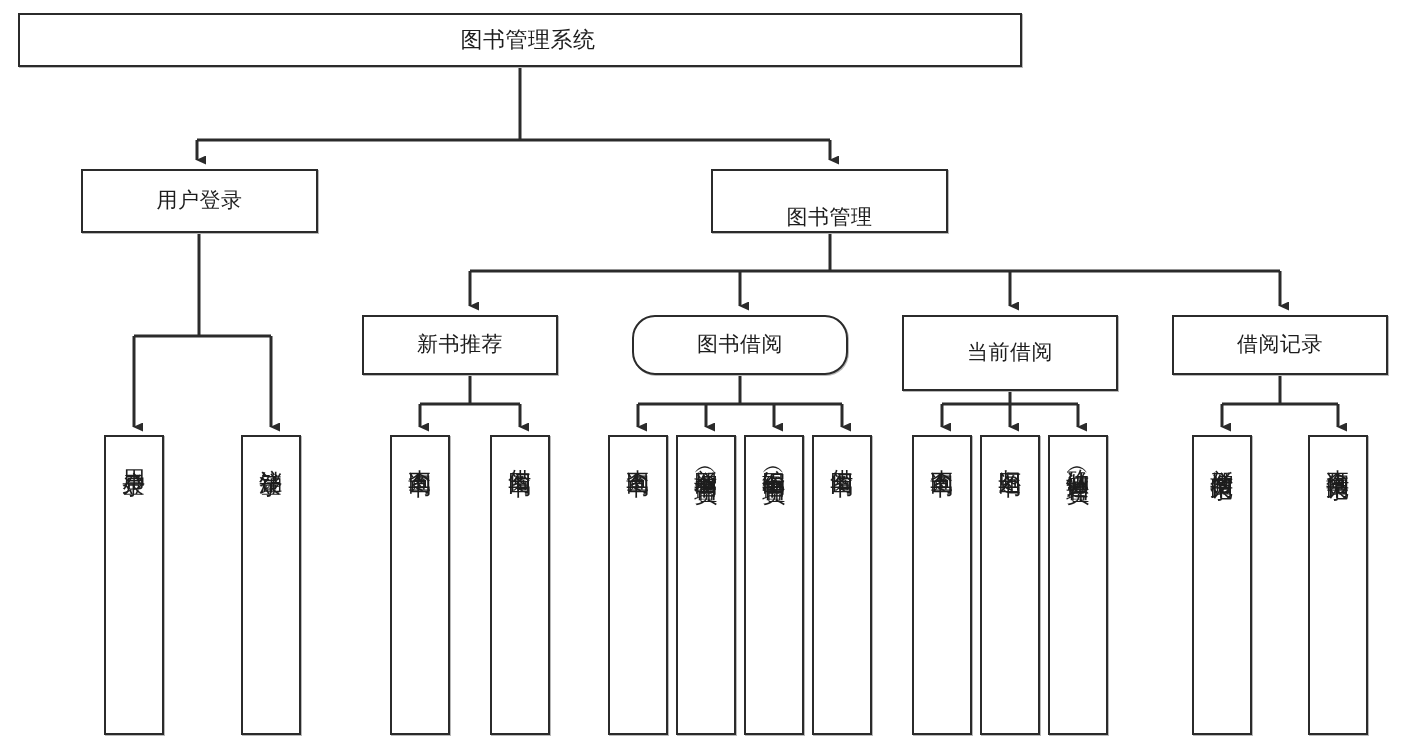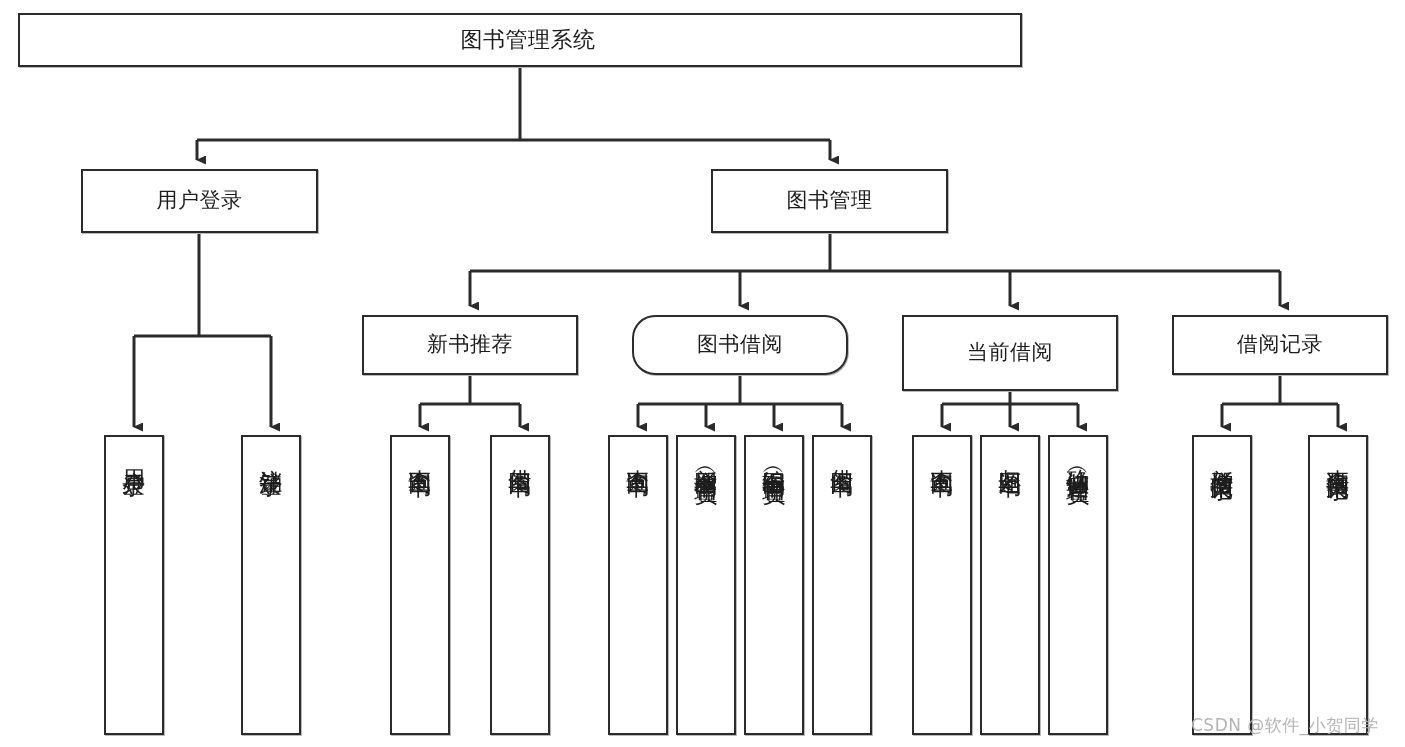--- a/index.html
+++ b/index.html
@@ -129,25 +129,25 @@
     </g>
   </svg>
 
   <div class="node horizontal root" style="left:18px; top:13px; width:1004px; height:54px;">
     <span class="node-label">图书管理系统</span>
   </div>
 
   <div class="node horizontal" style="left:81px; top:169px; width:237px; height:64px;">
     <span class="node-label">用户登录</span>
   </div>
-  <div class="node horizontal" style="left:711px; top:169px; width:237px; height:64px;">
+  <div class="node horizontal" style="left:711px; top:169px; width:237px; height:64px;align-items:flex-end;">
     <span class="node-label">图书管理</span>
   </div>
 
-  <div class="node horizontal" style="left:362px; top:315px; width:216px; height:60px;">
+  <div class="node horizontal" style="left:362px; top:315px; width:196px; height:60px;">
     <span class="node-label">新书推荐</span>
   </div>
   <div class="node horizontal" style="left:632px; top:315px; width:216px; height:60px;border-radius:23px;">
     <span class="node-label">图书借阅</span>
   </div>
   <div class="node horizontal" style="left:902px; top:315px; width:216px; height:76px;">
     <span class="node-label">当前借阅</span>
   </div>
   <div class="node horizontal" style="left:1172px; top:315px; width:216px; height:60px;">
     <span class="node-label">借阅记录</span>
@@ -190,15 +190,14 @@
     <span class="node-label">确认归还（管理员）</span>
   </div>
 
   <div class="node vertical" style="left:1192px; top:435px; width:60px; height:300px;">
     <span class="node-label">新增借阅记录</span>
   </div>
   <div class="node vertical" style="left:1308px; top:435px; width:60px; height:300px;">
     <span class="node-label">查询借阅记录</span>
   </div>
 
-  <div id="watermark">CSDN @软件_小贺同学</div>
 
 </div>
 
 </body></html>

